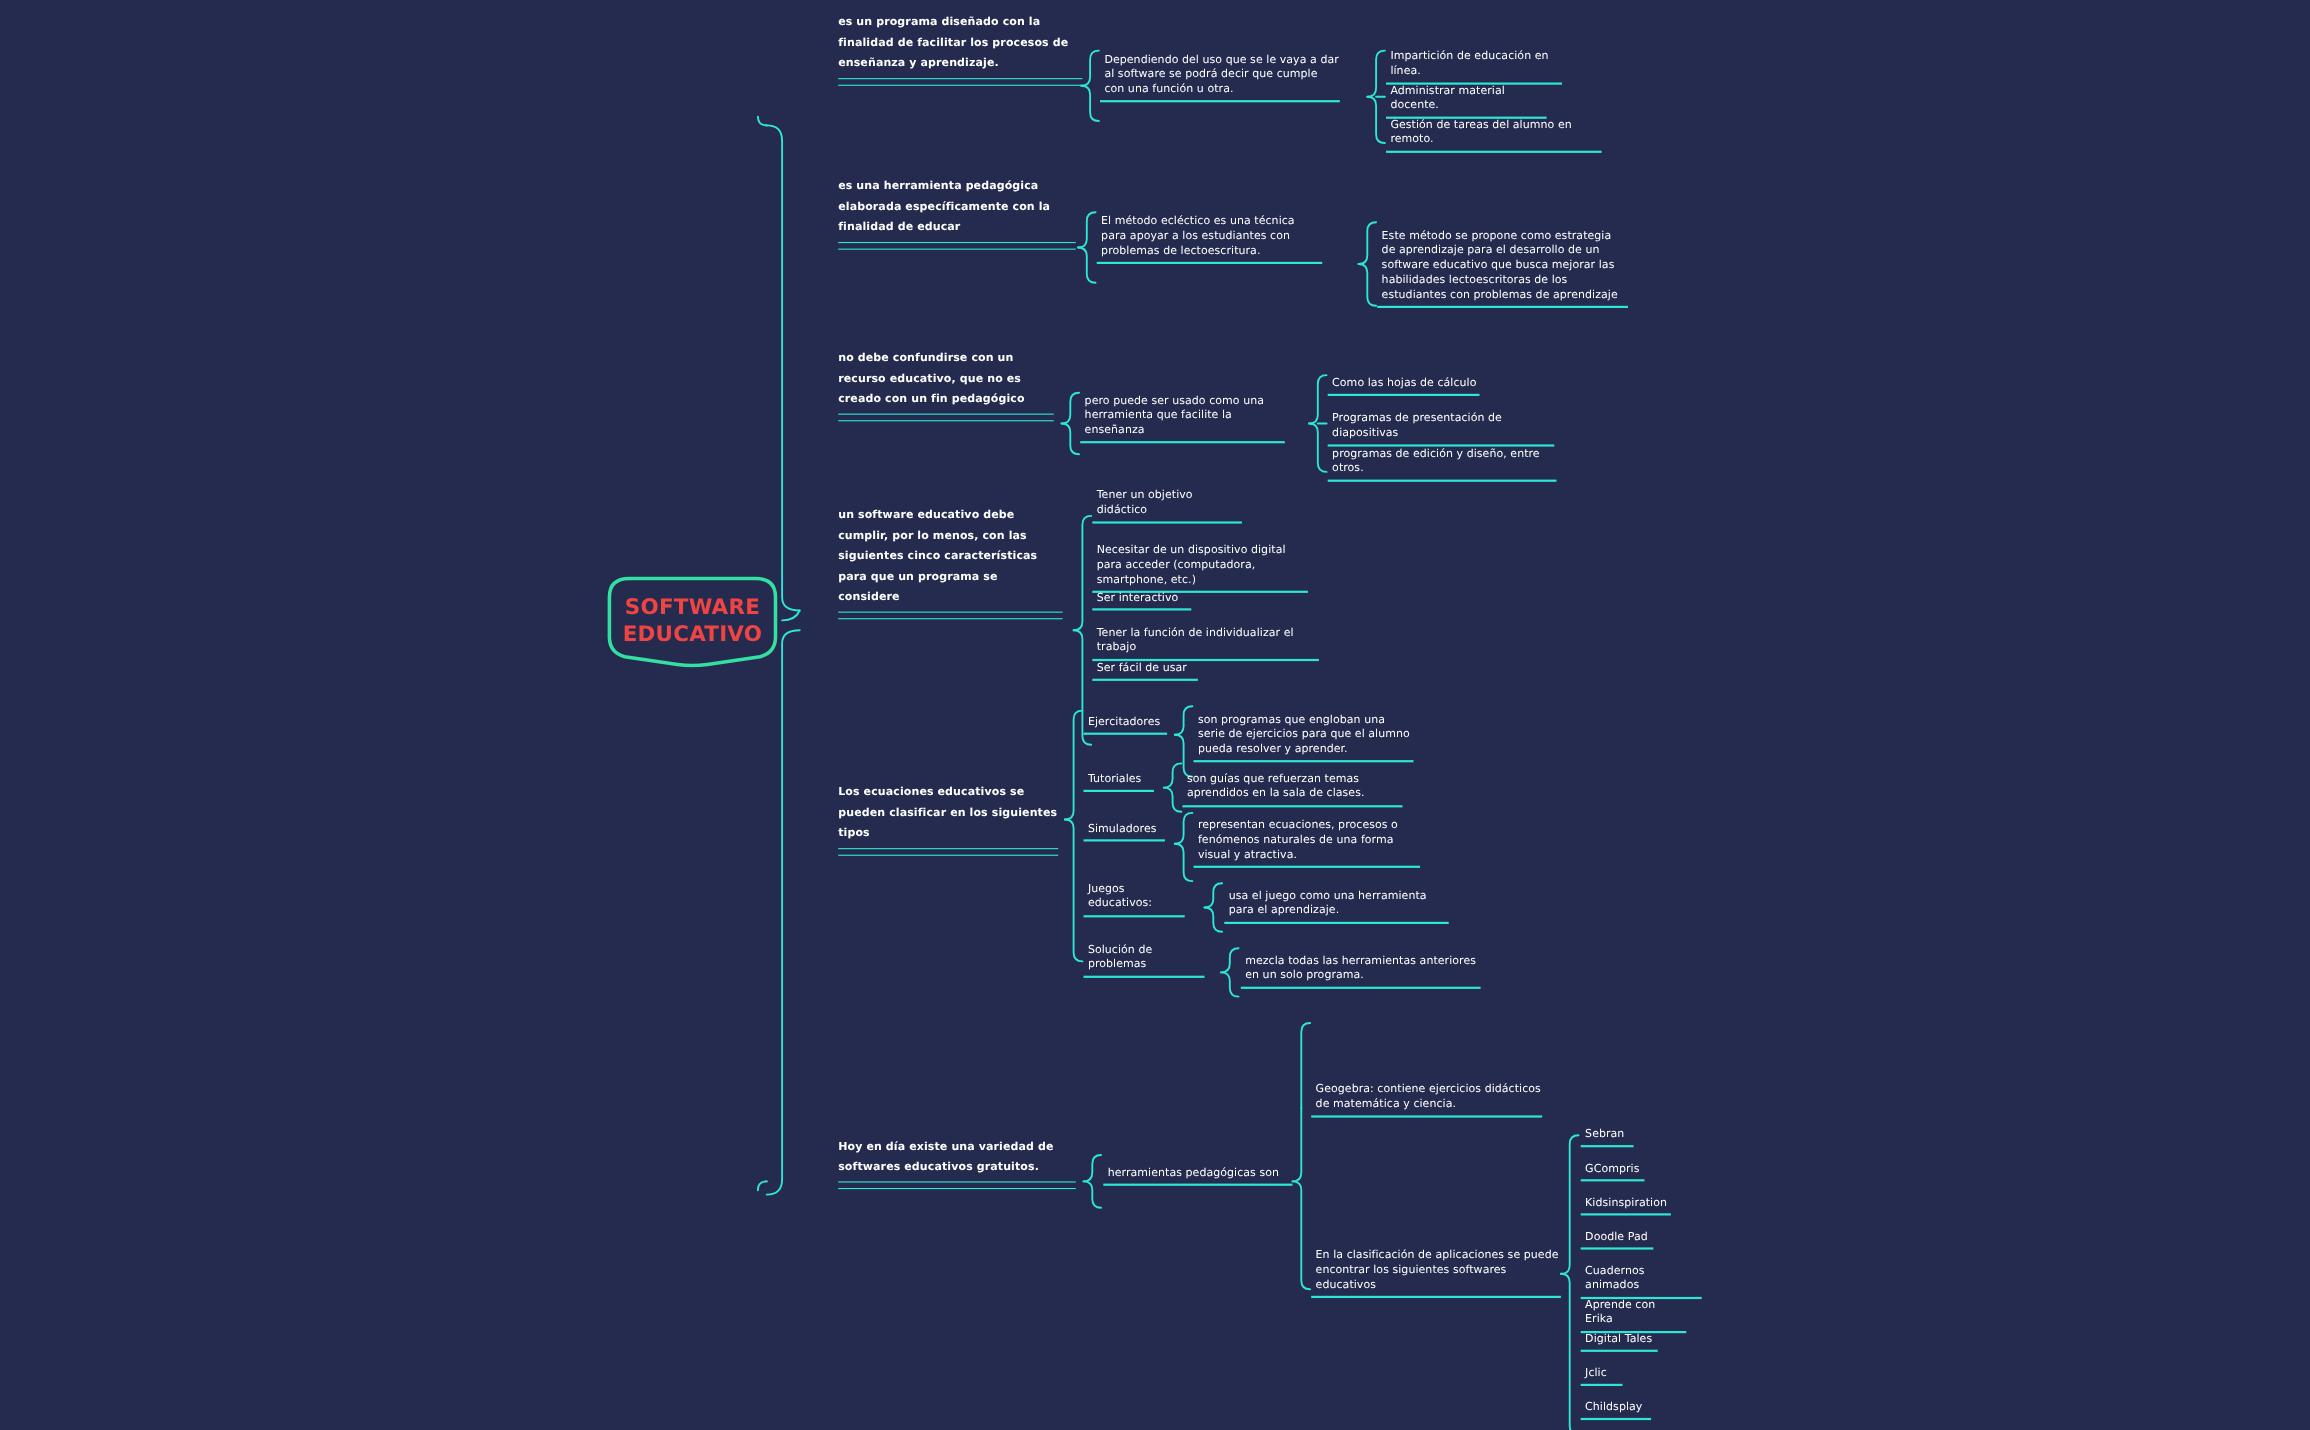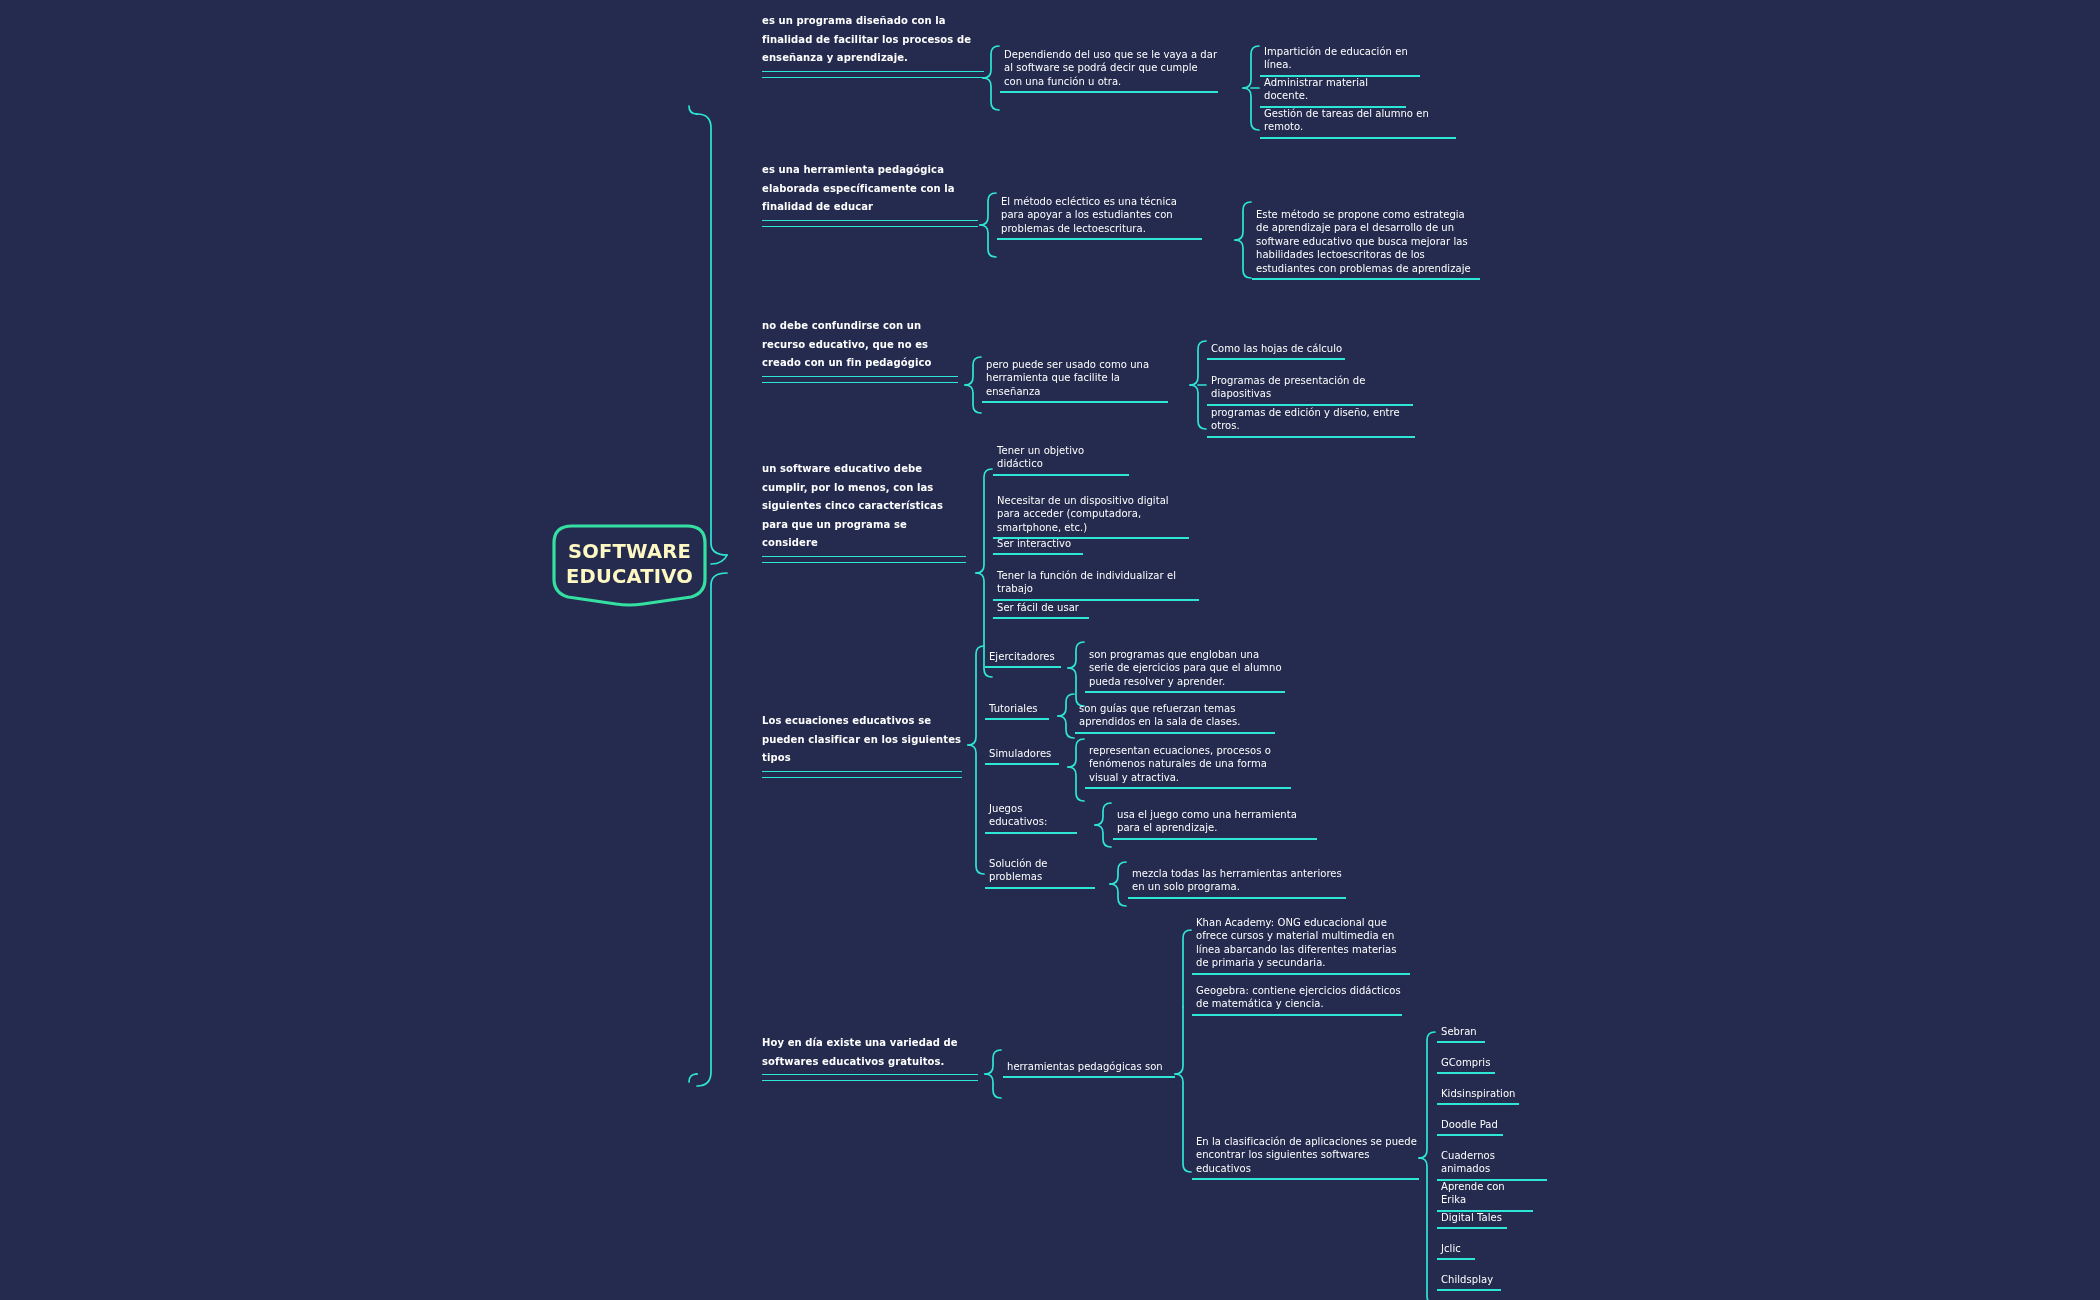--- a/index.html
+++ b/index.html
@@ -30,21 +30,21 @@
     top: 521px;
     width: 163px;
     height: 86px;
     display: flex;
     align-items: center;
     justify-content: center;
   }
   .root svg { position: absolute; left: 0; top: 0; }
   .root .root-label {
     position: relative;
-    color: #fef9c3;
+    color: #ef4444;
     font-weight: bold;
     font-size: 19.5px;
     line-height: 25px;
     text-align: center;
     letter-spacing: 0.2px;
   }
 
   
   .node {
     position: absolute;
@@ -289,24 +289,20 @@
 
   <div class="node lvl1" style="left:762px; top:1034px; width:216px;">
     <span class="txt">Hoy en día existe una variedad de softwares educativos gratuitos.</span>
     <div class="rule"></div>
   </div>
   <div class="node lvl2" style="left:1003px; top:1060px; width:172px;">
     <span class="txt pad-l">herramientas pedagógicas son</span>
     <div class="rule"></div>
   </div>
 
-  <div class="node lvl3" style="left:1192px; top:916px; width:218px;">
-    <span class="txt pad-l">Khan Academy: ONG educacional que ofrece cursos y material multimedia en línea abarcando las diferentes materias de primaria y secundaria.</span>
-    <div class="rule"></div>
-  </div>
   <div class="node lvl3" style="left:1192px; top:984px; width:210px;">
     <span class="txt pad-l">Geogebra: contiene ejercicios didácticos de matemática y ciencia.</span>
     <div class="rule"></div>
   </div>
   <div class="node lvl3" style="left:1192px; top:1135px; width:227px;">
     <span class="txt pad-l">En la clasificación de aplicaciones se puede encontrar los siguientes softwares educativos</span>
     <div class="rule"></div>
   </div>
 
   <div class="node lvl4" style="left:1437px; top:1025px; width:48px;">

